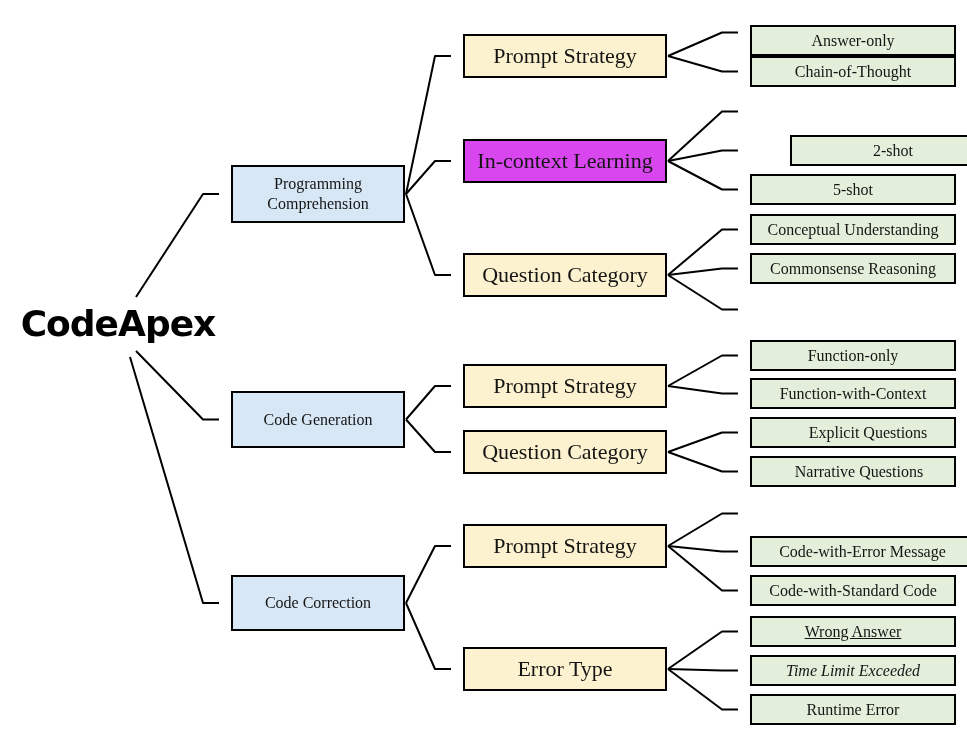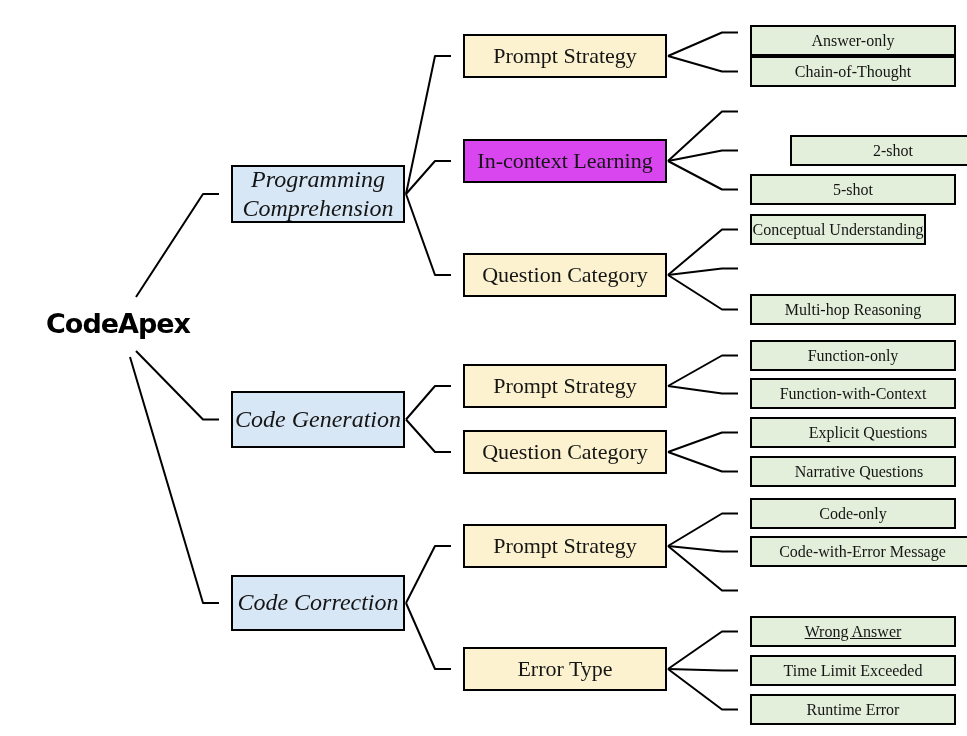--- a/index.html
+++ b/index.html
@@ -20,35 +20,35 @@
     position: absolute;
     box-sizing: border-box;
     border: 2px solid #000000;
     display: flex;
     align-items: center;
     justify-content: center;
     text-align: center;
     color: #151515;
     line-height: 1.22;
   }
-  .l1 { font-size: 24px; font-style: italic; }
+  .l1 { font-size: 16px; }
   .l2 { font-size: 22px; }
   .l3 { font-size: 16px; }
   #root-label {
     position: absolute;
     left: 8px;
     top: 300px;
     width: 220px;
     height: 46px;
     display: flex;
     align-items: center;
     justify-content: center;
     font-family: "DejaVu Sans", "Liberation Sans", sans-serif;
     font-weight: bold;
-    font-size: 27px;
+    font-size: 36px;
     letter-spacing: -1px;
     color: #000000;
   }
 </style>
 </head>
 <body>
 
 <div id="canvas">
 
   <svg id="edges">
@@ -93,25 +93,25 @@
   <div class="node l2 category" id="c02" style="left: 463px; top: 253px; width: 204px; height: 44px; background: rgb(252, 242, 207); border-color: rgb(0, 0, 0);">Question Category</div>
   <div class="node l2 category" id="c10" style="left: 463px; top: 364px; width: 204px; height: 44px; background: rgb(252, 242, 207); border-color: rgb(0, 0, 0);">Prompt Strategy</div>
   <div class="node l2 category" id="c11" style="left: 463px; top: 430px; width: 204px; height: 44px; background: rgb(252, 242, 207); border-color: rgb(0, 0, 0);">Question Category</div>
   <div class="node l2 category" id="c20" style="left: 463px; top: 524px; width: 204px; height: 44px; background: rgb(252, 242, 207); border-color: rgb(0, 0, 0);">Prompt Strategy</div>
   <div class="node l2 category" id="c21" style="left: 463px; top: 647px; width: 204px; height: 44px; background: rgb(252, 242, 207); border-color: rgb(0, 0, 0);">Error Type</div>
 
   <div class="node l3 leaf" style="left: 750px; top: 17px; width: 206px; height: 31px; background: rgb(227, 239, 219); border-color: rgb(0, 0, 0); margin-top: 8px;">Answer-only</div>
   <div class="node l3 leaf" style="left: 750px; top: 56px; width: 206px; height: 31px; background: rgb(227, 239, 219); border-color: rgb(0, 0, 0);">Chain-of-Thought</div>
   <div class="node l3 leaf" style="left: 750px; top: 135px; width: 206px; height: 31px; background: rgb(227, 239, 219); border-color: rgb(0, 0, 0); margin-left: 40px;">2-shot</div>
   <div class="node l3 leaf" style="left: 750px; top: 174px; width: 206px; height: 31px; background: rgb(227, 239, 219); border-color: rgb(0, 0, 0);">5-shot</div>
-  <div class="node l3 leaf" style="left: 750px; top: 214px; width: 176px; height: 31px; background: rgb(227, 239, 219); border-color: rgb(0, 0, 0);">Conceptual Understanding</div>
-  <div class="node l3 leaf" style="left: 750px; top: 294px; width: 206px; height: 31px; background: rgb(227, 239, 219); border-color: rgb(0, 0, 0);">Multi-hop Reasoning</div>
+  <div class="node l3 leaf" style="left: 750px; top: 214px; width: 206px; height: 31px; background: rgb(227, 239, 219); border-color: rgb(0, 0, 0);">Conceptual Understanding</div>
+  <div class="node l3 leaf" style="left: 750px; top: 253px; width: 206px; height: 31px; background: rgb(227, 239, 219); border-color: rgb(0, 0, 0);">Commonsense Reasoning</div>
   <div class="node l3 leaf" style="left: 750px; top: 340px; width: 206px; height: 31px; background: rgb(227, 239, 219); border-color: rgb(0, 0, 0);">Function-only</div>
   <div class="node l3 leaf" style="left: 750px; top: 378px; width: 206px; height: 31px; background: rgb(227, 239, 219); border-color: rgb(0, 0, 0);">Function-with-Context</div>
   <div class="node l3 leaf" style="left: 750px; top: 417px; width: 206px; height: 31px; background: rgb(227, 239, 219); border-color: rgb(0, 0, 0); padding-left: 30px;">Explicit Questions</div>
   <div class="node l3 leaf" style="left: 750px; top: 456px; width: 206px; height: 31px; background: rgb(227, 239, 219); border-color: rgb(0, 0, 0); padding-left: 12px;">Narrative Questions</div>
-  <div class="node l3 leaf" style="left: 750px; top: 498px; width: 206px; height: 31px; background: rgb(227, 239, 219); border-color: rgb(0, 0, 0);">Code-only</div>
   <div class="node l3 leaf" style="left: 750px; top: 536px; width: 225px; height: 31px; background: rgb(227, 239, 219); border-color: rgb(0, 0, 0);">Code-with-Error Message</div>
+  <div class="node l3 leaf" style="left: 750px; top: 575px; width: 206px; height: 31px; background: rgb(227, 239, 219); border-color: rgb(0, 0, 0);">Code-with-Standard Code</div>
   <div class="node l3 leaf" style="left: 750px; top: 616px; width: 206px; height: 31px; background: rgb(227, 239, 219); border-color: rgb(0, 0, 0); text-decoration: underline;">Wrong Answer</div>
-  <div class="node l3 leaf" style="left: 750px; top: 655px; width: 206px; height: 31px; background: rgb(227, 239, 219); border-color: rgb(0, 0, 0);">Time Limit Exceeded</div>
+  <div class="node l3 leaf" style="left: 750px; top: 655px; width: 206px; height: 31px; background: rgb(227, 239, 219); border-color: rgb(0, 0, 0); font-style: italic;">Time Limit Exceeded</div>
   <div class="node l3 leaf" style="left: 750px; top: 694px; width: 206px; height: 31px; background: rgb(227, 239, 219); border-color: rgb(0, 0, 0);">Runtime Error</div>
 
 </div>
 
 </body></html>

